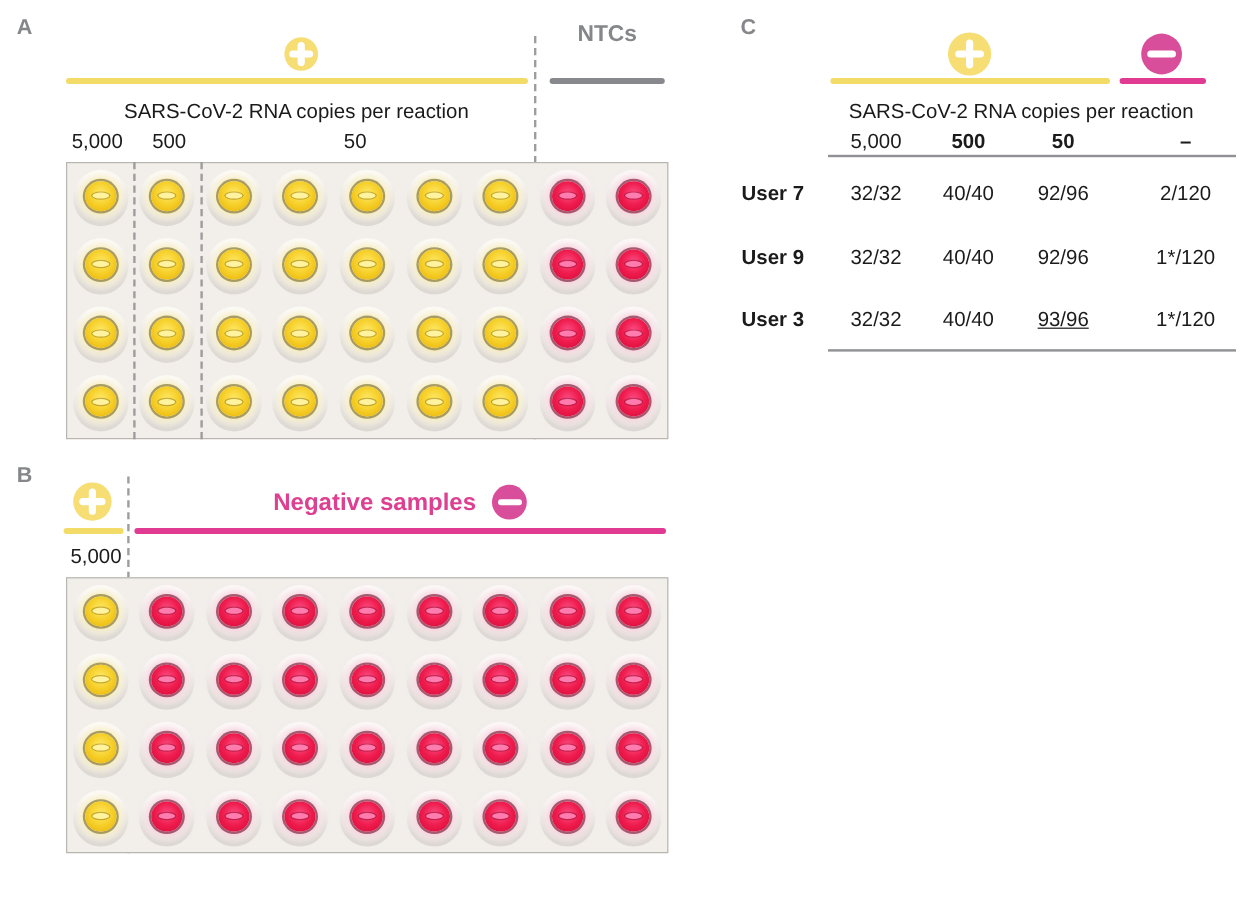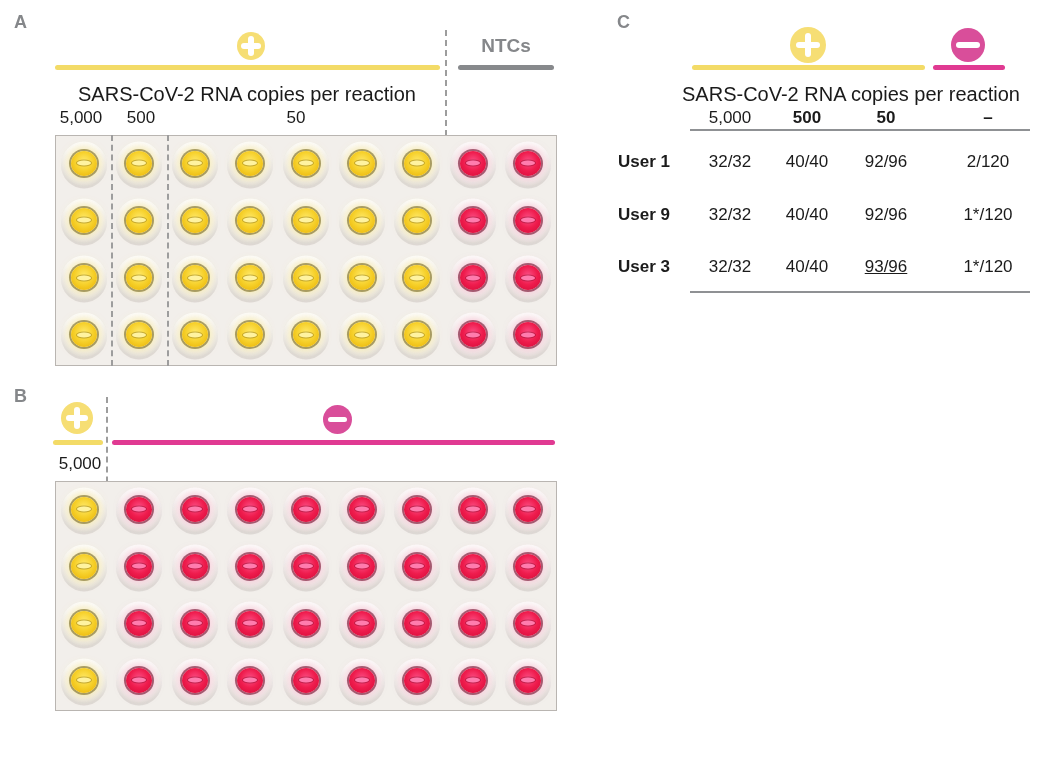--- a/index.html
+++ b/index.html
@@ -20,21 +20,21 @@
 
   .icon-circle{display:inline-block;position:relative;border-radius:50%;}
   .icon-circle.yellow{background:#f6de74;}
   .icon-circle.pink{background:#d94e9a;}
   .icon-circle .bar-h{position:absolute;left:16%;top:41%;width:68%;height:18%;background:#ffffff;border-radius:5px;}
   .icon-circle .bar-v{position:absolute;top:16%;left:41%;height:68%;width:18%;background:#ffffff;border-radius:5px;}
   .icon-abs{position:absolute;}
 
   .vdash{position:absolute;width:0;border-left:2px dashed #9d9d9d;}
 
-  .axis-title{position:absolute;font-size:20px;color:#1a1a1a;text-align:center;white-space:nowrap;}
+  .axis-title{position:absolute;font-size:17px;color:#1a1a1a;text-align:center;white-space:nowrap;}
 
   .tick{position:absolute;transform:translate(-50%,-50%);font-size:17px;color:#1b1b1b;white-space:nowrap;}
   .tick.left{transform:translate(0,-50%);}
   .bold{font-weight:700;}
 
   .plate{position:absolute;background:#f2efeb;border:1px solid #b9b5b1;box-sizing:border-box;}
 
   .well-outer{position:absolute;width:46px;height:47px;border-radius:50%;transform:translate(-50%,-50%);
     background:radial-gradient(circle at 50% 38%, #ffffff 0%, #f9f6f3 45%, #e9e5e1 72%, #f2efec 88%);
     box-shadow:inset 0 -3px 5px rgba(178,172,166,0.30), inset 0 3px 4px rgba(255,255,255,0.9);}
@@ -58,21 +58,21 @@
   <div class="panel-letter" style="left:14px;top:12px;">A</div>
 
   <div class="hdr gold" style="left:55px;top:30px;width:385px;">
     <span class="icon-circle yellow" style="width:28px;height:28px;vertical-align:-8px;margin-left:7px;">
       <span class="bar-h"></span>
       <span class="bar-v"></span>
     </span>
   </div>
   <div class="underline ul-yellow" style="left:55px;top:65px;width:385px;"></div>
 
-  <div class="hdr gray" style="left:458px;top:31px;width:96px;">NTCs</div>
+  <div class="hdr gray" style="left:458px;top:14px;width:96px;">NTCs</div>
   <div class="underline ul-gray" style="left:458px;top:65px;width:96px;"></div>
 
   <div class="vdash" style="left:445px;top:30px;height:336px;"></div>
 
   <div class="axis-title" style="left:47px;top:83px;width:400px;">SARS-CoV-2 RNA copies per reaction</div>
 
   <span class="tick" style="left:81px;top:118px;">5,000</span>
   <span class="tick" style="left:141px;top:118px;">500</span>
   <span class="tick" style="left:296px;top:118px;">50</span>
 
@@ -263,20 +263,21 @@
 
   <div class="panel-letter" style="left:14px;top:386px;">B</div>
 
   <span class="icon-circle yellow icon-abs" style="left:61px;top:402px;width:32px;height:32px;">
     <span class="bar-h"></span>
     <span class="bar-v"></span>
   </span>
   <div class="underline ul-yellow" style="left:53px;top:440px;width:50px;"></div>
 
   <div class="hdr pink" style="left:112px;top:404px;width:443px;">
+    <span>Negative samples</span>
     <span class="icon-circle pink" style="width:29px;height:29px;vertical-align:-8px;margin-left:8px;">
       <span class="bar-h"></span>
     </span>
   </div>
   <div class="underline ul-pink" style="left:112px;top:440px;width:443px;"></div>
 
   <span class="tick" style="left:80px;top:464px;">5,000</span>
 
   <div class="vdash" style="left:106px;top:397px;height:314px;"></div>
 
@@ -479,21 +480,21 @@
 
   <div class="axis-title" style="left:651px;top:83px;width:400px;">SARS-CoV-2 RNA copies per reaction</div>
 
   <div class="rule" style="left:690px;top:129px;width:340px;"></div>
   <div class="rule" style="left:690px;top:291px;width:340px;"></div>
 
 <span class="tick" style="left: 730px; top: 118px;">5,000</span>
     <span class="tick bold" style="left: 807px; top: 118px;">500</span>
     <span class="tick bold" style="left: 886px; top: 118px;">50</span>
     <span class="tick bold" style="left: 988px; top: 118px;">–</span>
-    <span class="tick bold left" style="left: 618px; top: 162px;">User 1</span>
+    <span class="tick bold left" style="left: 618px; top: 162px;">User 7</span>
     <span class="tick" style="left: 730px; top: 162px;">32/32</span>
     <span class="tick" style="left: 807px; top: 162px;">40/40</span>
     <span class="tick" style="left: 886px; top: 162px;">92/96</span>
     <span class="tick" style="left: 988px; top: 162px;">2/120</span>
     <span class="tick bold left" style="left: 618px; top: 214.5px;">User 9</span>
     <span class="tick" style="left: 730px; top: 214.5px;">32/32</span>
     <span class="tick" style="left: 807px; top: 214.5px;">40/40</span>
     <span class="tick" style="left: 886px; top: 214.5px;">92/96</span>
     <span class="tick" style="left: 988px; top: 214.5px;">1*/120</span>
     <span class="tick bold left" style="left: 618px; top: 267px;">User 3</span>

